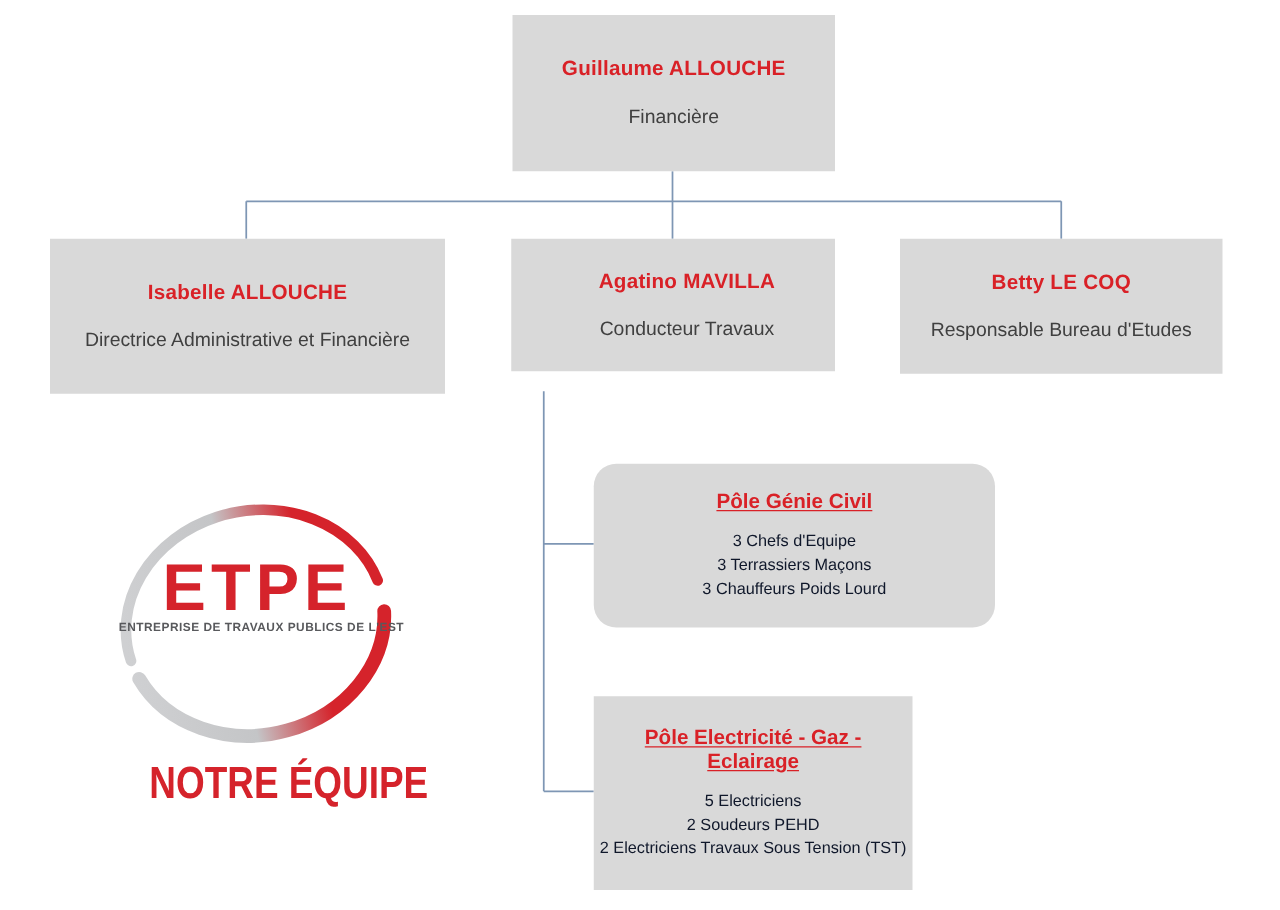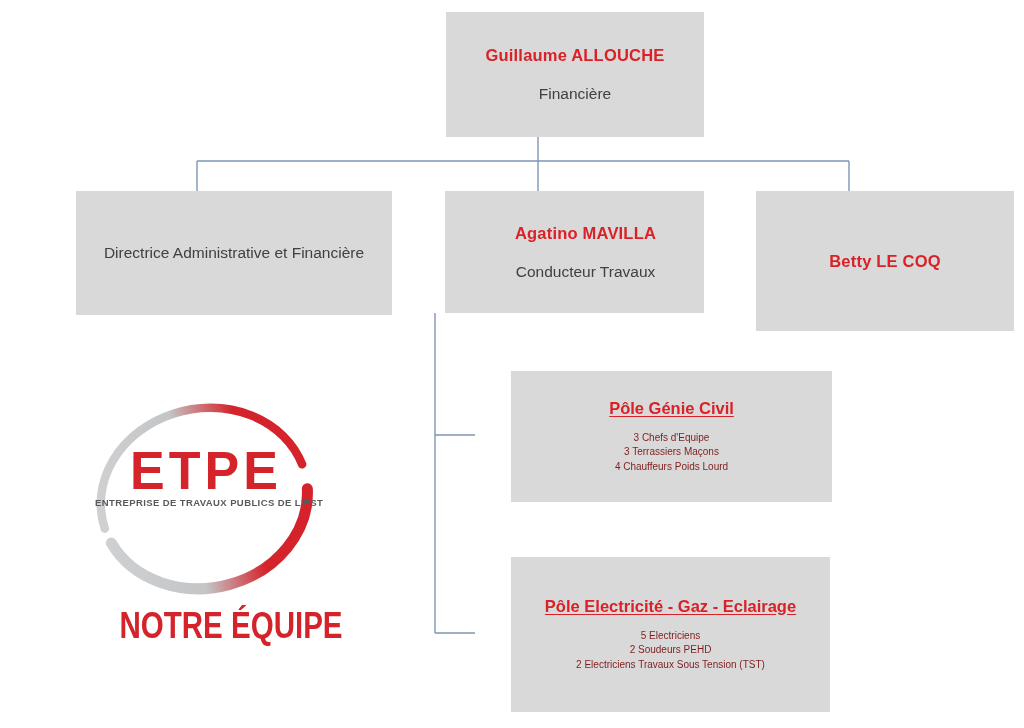--- a/index.html
+++ b/index.html
@@ -5,36 +5,35 @@
   html,body{margin:0;padding:0;background:#ffffff;}
   .canvas{
     position:relative;width:1024px;height:728px;background:#ffffff;overflow:hidden;
     font-family:"Liberation Sans",sans-serif;
   }
   .connectors{position:absolute;left:0;top:0;width:1024px;height:728px;pointer-events:none;}
   .box{
     position:absolute;background:#d9d9d9;display:flex;flex-direction:column;
     align-items:center;justify-content:center;text-align:center;box-sizing:border-box;
     padding:6px 10px;
-    margin-left:36px;
   }
   .box .name{color:#d92127;font-weight:bold;font-size:16.5px;letter-spacing:.2px;}
   .box .role{color:#404040;font-size:15.5px;}
   .person{gap:20px;}
   .pole{gap:13px;}
   .pole .title{color:#d92127;font-weight:bold;font-size:16.5px;text-decoration:underline;text-underline-offset:2px;}
-  .pole .members{color:#7f1d1d;font-size:10px;line-height:1.45;}
+  .pole .members{color:#0f172a;font-size:13px;line-height:1.45;}
   .pole .members div{white-space:nowrap;}
 
   .b-president{left:410px;top:12px;width:258px;height:125px;}
   .b-isabelle{left:40px;top:191px;width:316px;height:124px;}
-  .b-agatino{left:409px;top:191px;width:259px;height:122px;padding-left:32px;}
-  .b-betty{left:720px;top:191px;width:258px;height:140px;}
-  .b-pole1{left:475px;top:371px;width:321px;height:131px;}
-  .b-pole2{left:475px;top:557px;width:319px;height:155px;}
+  .b-agatino{left:409px;top:191px;width:259px;height:106px;padding-left:32px;}
+  .b-betty{left:720px;top:191px;width:258px;height:108px;}
+  .b-pole1{left:475px;top:371px;width:321px;height:131px;border-radius:18px;}
+  .b-pole2{left:475px;top:557px;width:255px;height:155px;}
 
   .logo{position:absolute;left:95px;top:388px;width:222px;height:270px;}
   .logo svg.swoosh{position:absolute;left:0;top:0;width:222px;height:222px;}
   .logo .wordmark{
     position:absolute;left:0;top:57px;width:100%;text-align:center;
     color:#d5232b;font-weight:bold;font-size:52px;letter-spacing:4px;line-height:1;
     transform:scaleY(1.02);
   }
   .logo .tagline{
     position:absolute;left:0;top:109px;width:100%;text-align:center;
@@ -65,38 +64,40 @@
       <line x1="435" y1="633" x2="475" y2="633"></line>
     </g>
   </svg>
 
   <div class="box person b-president">
     <div class="name">Guillaume ALLOUCHE</div>
     <div class="role">Financière</div>
   </div>
 
   <div class="box person b-isabelle">
+    <div class="name">Isabelle ALLOUCHE</div>
     <div class="role">Directrice Administrative et Financière</div>
   </div>
 
   <div class="box person b-agatino">
     <div class="name">Agatino MAVILLA</div>
     <div class="role">Conducteur Travaux</div>
   </div>
 
   <div class="box person b-betty">
     <div class="name">Betty LE COQ</div>
+    <div class="role">Responsable Bureau d'Etudes</div>
   </div>
 
   <div class="box pole b-pole1">
     <div class="title">Pôle Génie Civil</div>
     <div class="members">
       <div>3 Chefs d'Equipe</div>
       <div>3 Terrassiers Maçons</div>
-      <div>4 Chauffeurs Poids Lourd</div>
+      <div>3 Chauffeurs Poids Lourd</div>
     </div>
   </div>
 
   <div class="box pole b-pole2">
     <div class="title">Pôle Electricité - Gaz - Eclairage</div>
     <div class="members">
       <div>5 Electriciens</div>
       <div>2 Soudeurs PEHD</div>
       <div>2 Electriciens Travaux Sous Tension (TST)</div>
     </div>

